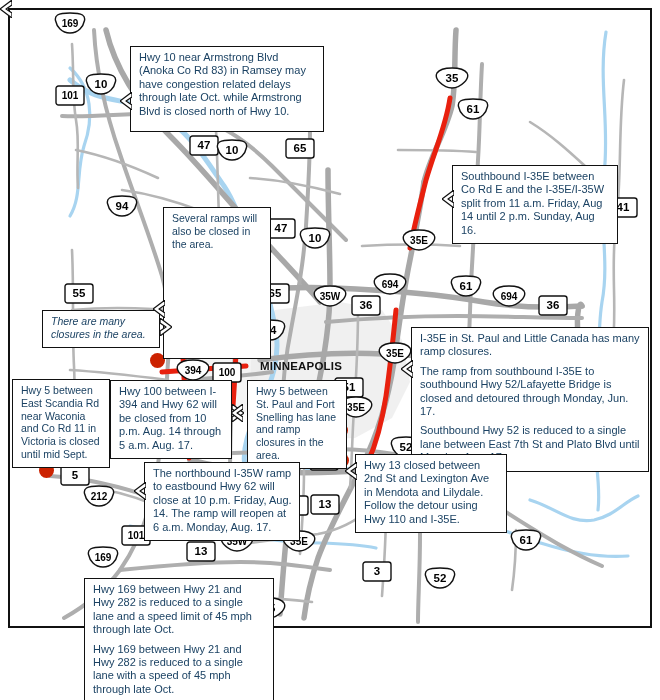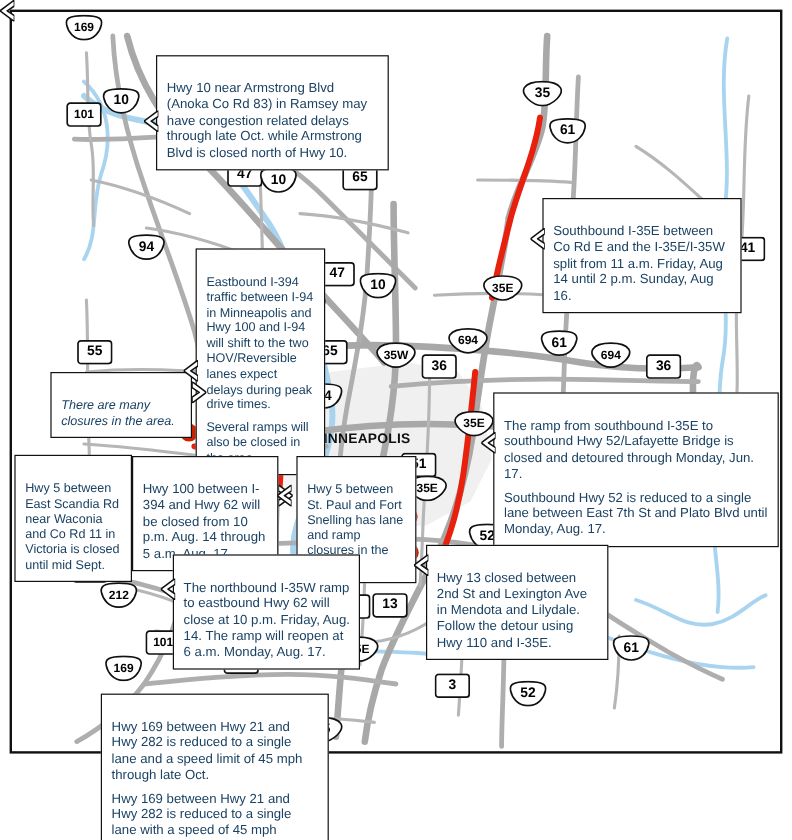--- a/index.html
+++ b/index.html
@@ -6,21 +6,21 @@
   body{width:660px;height:700px;font-family:"Liberation Sans",sans-serif;overflow:hidden;}
   #stage{position:relative;width:660px;height:700px;background:#ffffff;}
 
   
   #map-frame{position:absolute;left:8px;top:8px;width:644px;height:620px;
              border:2px solid #111;background:#ffffff;box-sizing:border-box;overflow:hidden;}
   #map-canvas{position:absolute;left:0;top:0;width:640px;height:616px;}
 
   
   .callout{position:absolute;background:#ffffff;border:1.4px solid #111;
-           box-sizing:border-box;padding:21px 7px 6px 8px;z-index:30;}
+           box-sizing:border-box;padding:4px 7px 6px 8px;z-index:30;}
   .callout p{margin:0 0 6px 0;color:#1b4263;font-size:11px;line-height:1.22;
              font-family:"Liberation Sans",sans-serif;}
   .callout p:last-child{margin-bottom:0;}
   .callout.small p{font-size:10.5px;}
 
   
   .notch{position:absolute;width:12px;height:18px;z-index:31;}
   .notch svg{display:block;}
 
   
@@ -308,21 +308,20 @@
       </div>
       <div class="callout" style="left: 452px; top: 165px; width: 166px; min-height: 64px;">
         <p>Southbound I-35E between Co Rd E and the I-35E/I-35W split from 11 a.m. Friday, Aug 14 until 2 p.m. Sunday, Aug 16.</p>
       </div>
       <div class="notch" style="left: 442px; top: 190px;">
         <svg width="12" height="18" viewBox="0 0 12 18">
           <path d="M12 0 L0 9 L12 18 L12 13 L6 9 L12 5 Z" fill="#ffffff" stroke="#111111" stroke-width="1.3" stroke-linejoin="round"></path>
         </svg>
       </div>
       <div class="callout small" style="left: 163px; top: 207px; width: 108px; min-height: 152px;">
-        <p>Eastbound I-394 traffic between I-94 in Minneapolis and Hwy 100 and I-94 will shift to the two HOV/Reversible lanes expect delays during peak drive times.</p>
         <p>Several ramps will also be closed in the area.</p>
       </div>
       <div class="notch" style="left: 153px; top: 300px;">
         <svg width="12" height="18" viewBox="0 0 12 18">
           <path d="M12 0 L0 9 L12 18 L12 13 L6 9 L12 5 Z" fill="#ffffff" stroke="#111111" stroke-width="1.3" stroke-linejoin="round"></path>
         </svg>
       </div>
       <div class="callout small" style="left: 42px; top: 310px; width: 118px; min-height: 32px; font-style: italic;">
         <p>There are many closures in the area.</p>
       </div>
@@ -349,20 +348,21 @@
       </div>
       <div class="callout small" style="left: 247px; top: 380px; width: 100px; min-height: 62px;">
         <p>Hwy 5 between St. Paul and Fort Snelling has lane and ramp closures in the area.</p>
       </div>
       <div class="notch" style="left: 231px; top: 404px;">
         <svg width="12" height="18" viewBox="0 0 12 18">
           <path d="M12 0 L0 9 L12 18 L12 13 L6 9 L12 5 Z" fill="#ffffff" stroke="#111111" stroke-width="1.3" stroke-linejoin="round"></path>
         </svg>
       </div>
       <div class="callout" style="left: 411px; top: 327px; width: 238px; min-height: 108px;">
+        <p>I-35E in St. Paul and Little Canada has many ramp closures.</p>
         <p>The ramp from southbound I-35E to southbound Hwy 52/Lafayette Bridge is closed and detoured through Monday, Jun. 17.</p>
         <p>Southbound Hwy 52 is reduced to a single lane between East 7th St and Plato Blvd until Monday, Aug. 17.</p>
       </div>
       <div class="notch" style="left: 401px; top: 360px;">
         <svg width="12" height="18" viewBox="0 0 12 18">
           <path d="M12 0 L0 9 L12 18 L12 13 L6 9 L12 5 Z" fill="#ffffff" stroke="#111111" stroke-width="1.3" stroke-linejoin="round"></path>
         </svg>
       </div>
       <div class="callout" style="left: 144px; top: 462px; width: 156px; min-height: 62px;">
         <p>The northbound I-35W ramp to eastbound Hwy 62 will close at 10 p.m. Friday, Aug. 14. The ramp will reopen at 6 a.m. Monday, Aug. 17.</p>

